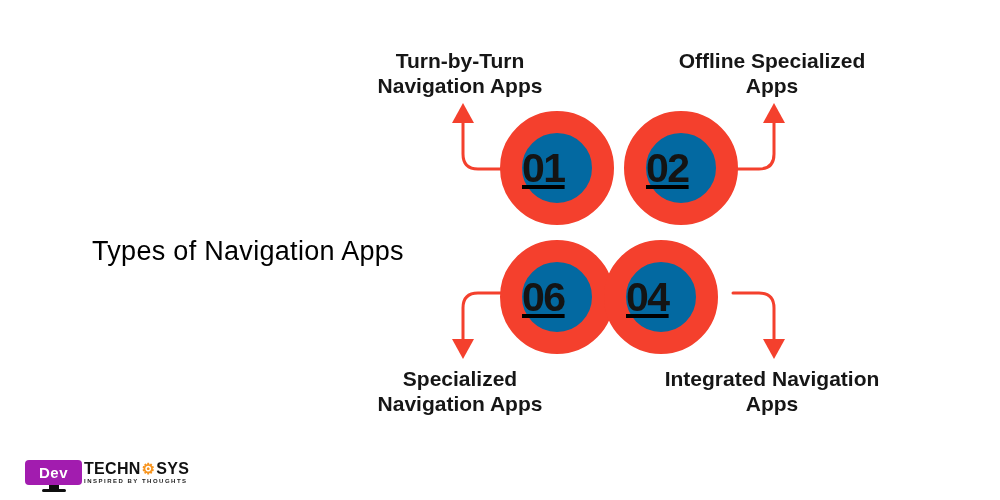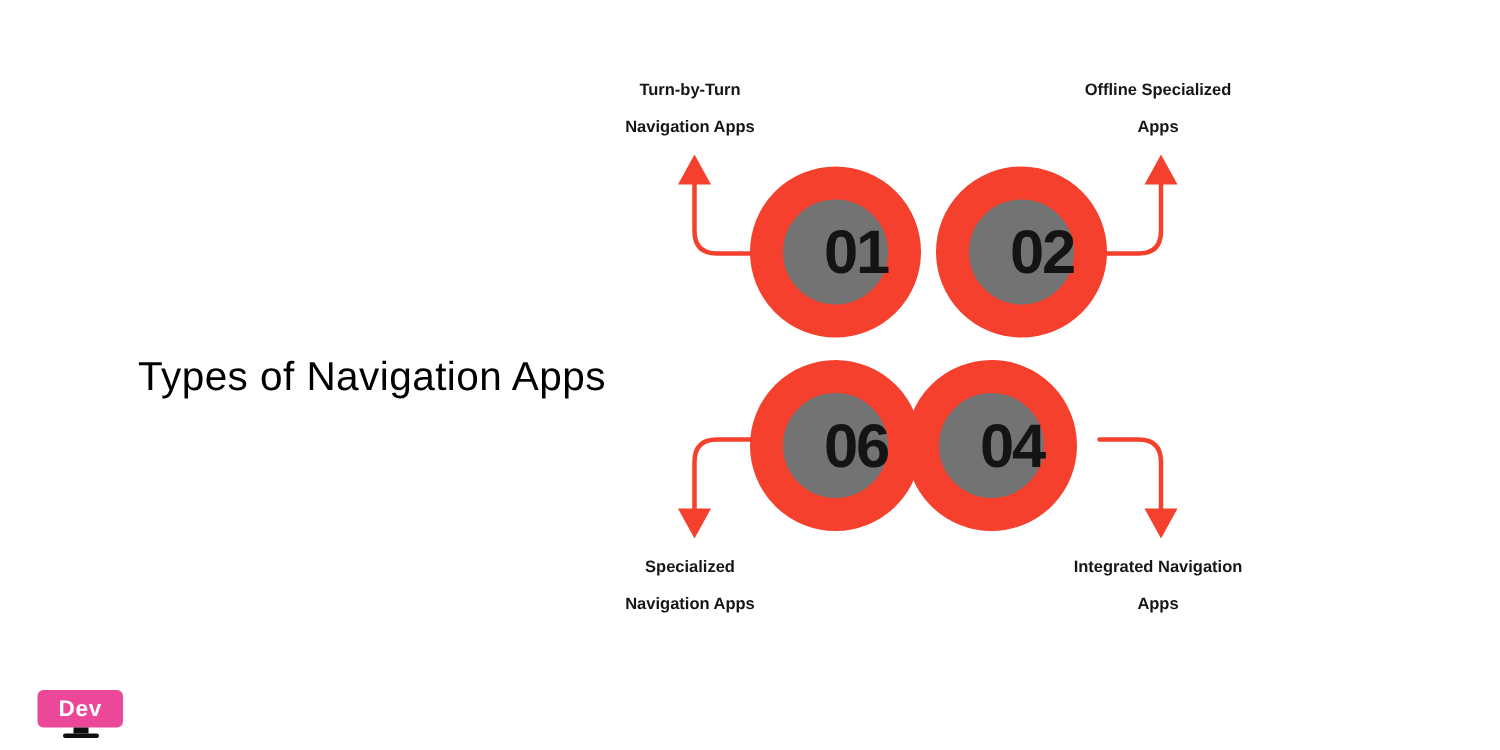--- a/index.html
+++ b/index.html
@@ -34,60 +34,61 @@
     stroke-linecap: round;
   }
   .arrow-head { fill: #F4402D; }
   .ring {
     position: absolute;
     width: 114px;
     height: 114px;
     box-sizing: border-box;
     border: 22px solid #F4402D;
     border-radius: 50%;
-    background: #737373;
+    background: #0369a1;
     display: flex;
     align-items: center;
-    justify-content: flex-end;
+    justify-content: flex-start;
+    text-decoration: underline;
   }
   .ring-01 { left: 500px; top: 111px; }
   .ring-02 { left: 624px; top: 111px; }
   .ring-03 { left: 500px; top: 240px; }
   .ring-04 { left: 604px; top: 240px; }
   .num {
     font-size: 41px;
     font-weight: 600;
     letter-spacing: -1.5px;
     color: #141414;
   }
   .step-label {
     position: absolute;
     width: 244px;
     text-align: center;
-    font-size: 11px;
+    font-size: 21px;
     font-weight: 600;
     line-height: 25px;
     color: #161616;
   }
   .label-01 { left: 338px; top: 48px; }
   .label-02 { left: 650px; top: 48px; }
   .label-03 { left: 338px; top: 366px; }
   .label-04 { left: 650px; top: 366px; }
   .logo {
     position: absolute;
     left: 25px;
     top: 460px;
     display: flex;
     align-items: flex-start;
   }
   .monitor { width: 57px; }
   .monitor-screen {
     width: 57px;
     height: 25px;
-    background: #ec4899;
+    background: #a21caf;
     border-radius: 4px;
     display: flex;
     align-items: center;
     justify-content: center;
   }
   .monitor-screen span {
     color: #ffffff;
     font-size: 15px;
     font-weight: 700;
     letter-spacing: 0.5px;
@@ -177,15 +178,23 @@
   </div>
 
   <div class="logo">
     <div class="monitor">
       <div class="monitor-screen">
         <span>Dev</span>
       </div>
       <div class="monitor-neck"></div>
       <div class="monitor-base"></div>
     </div>
+    <div class="logo-right">
+      <div class="logo-name">
+        <span>TECHN</span>
+        <span class="gear">⚙</span>
+        <span>SYS</span>
+      </div>
+      <div class="tagline">INSPIRED BY THOUGHTS</div>
+    </div>
   </div>
 
 </div>
 
 </body></html>

